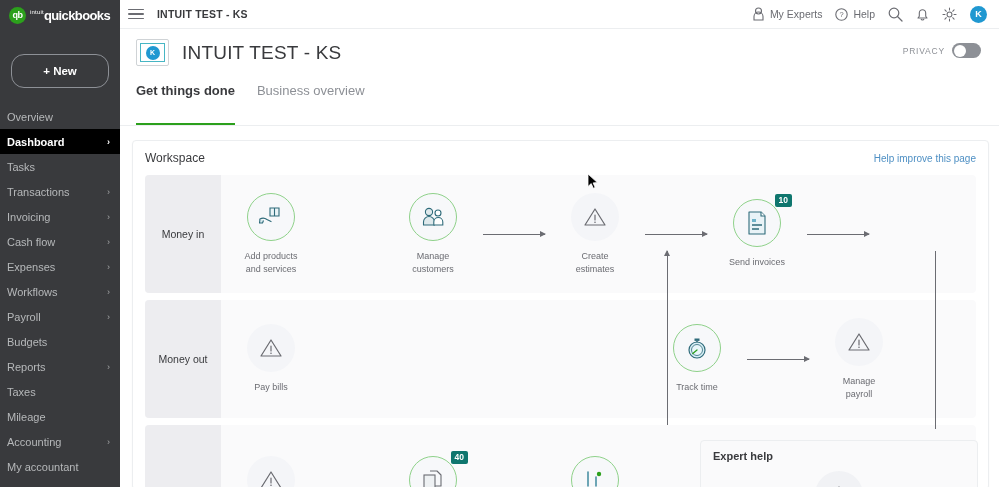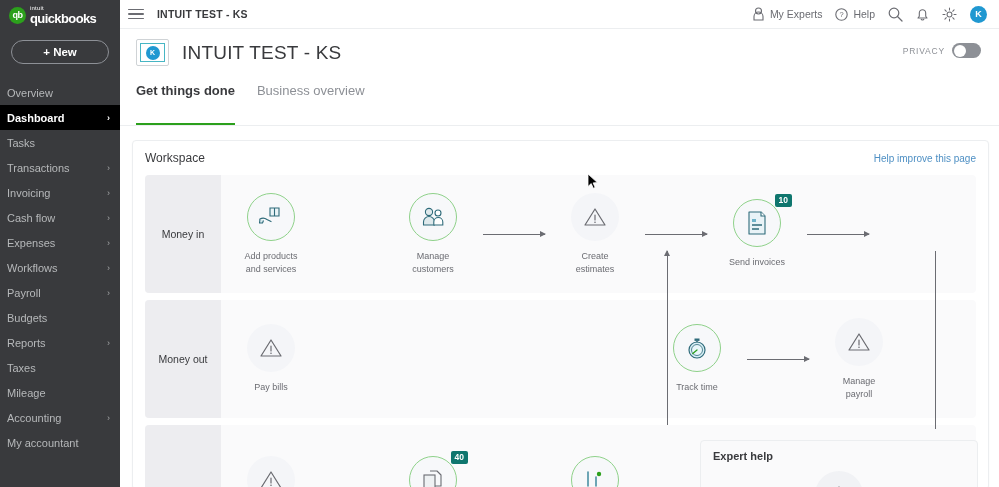--- a/index.html
+++ b/index.html
@@ -25,26 +25,26 @@
   .qb-mark {
     width: 17px; height: 17px; border-radius: 50%;
     background: #2ca01c; position: relative; flex: 0 0 17px;
   }
   .qb-mark::after {
     content: "qb"; position: absolute; inset: 0;
     color: #fff; font-size: 9px; font-weight: bold;
     display: flex; align-items: center; justify-content: center;
     letter-spacing: -0.5px;
   }
-  .qb-words { display: flex; flex-direction: column; line-height: 1; }
+  .qb-words { display: flex; flex-direction: row; line-height: 1; }
   .qb-intuit { color: #fff; font-size: 6px; letter-spacing: .2px; margin-bottom: 1px; }
   .qb-name { color: #fff; font-size: 13px; font-weight: bold; letter-spacing: -0.6px; }
 
   .new-btn {
-    margin: 10px auto 0; width: 98px; height: 24px;
+    margin: 24px auto 0; width: 98px; height: 34px;
     border: 1px solid #8d9096; border-radius: 13px;
     color: #fff; font-size: 11.5px; font-weight: bold;
     display: flex; align-items: center; justify-content: center;
     background: transparent; cursor: pointer;
   }
   .nav { margin-top: 16px; }
   .nav-item {
     height: 25px; display: flex; align-items: center;
     padding: 0 10px 0 7px; color: #b6b8ba; font-size: 11px;
     cursor: pointer; justify-content: space-between;

